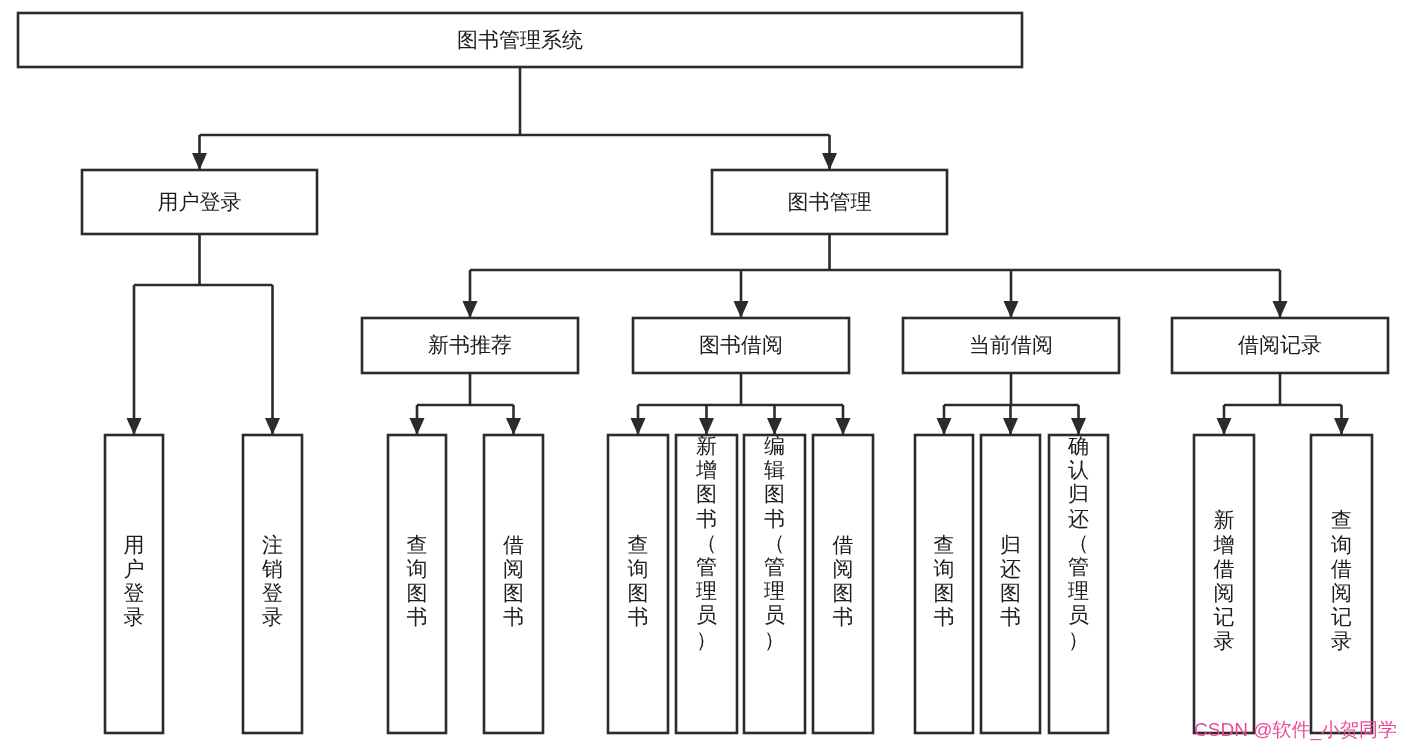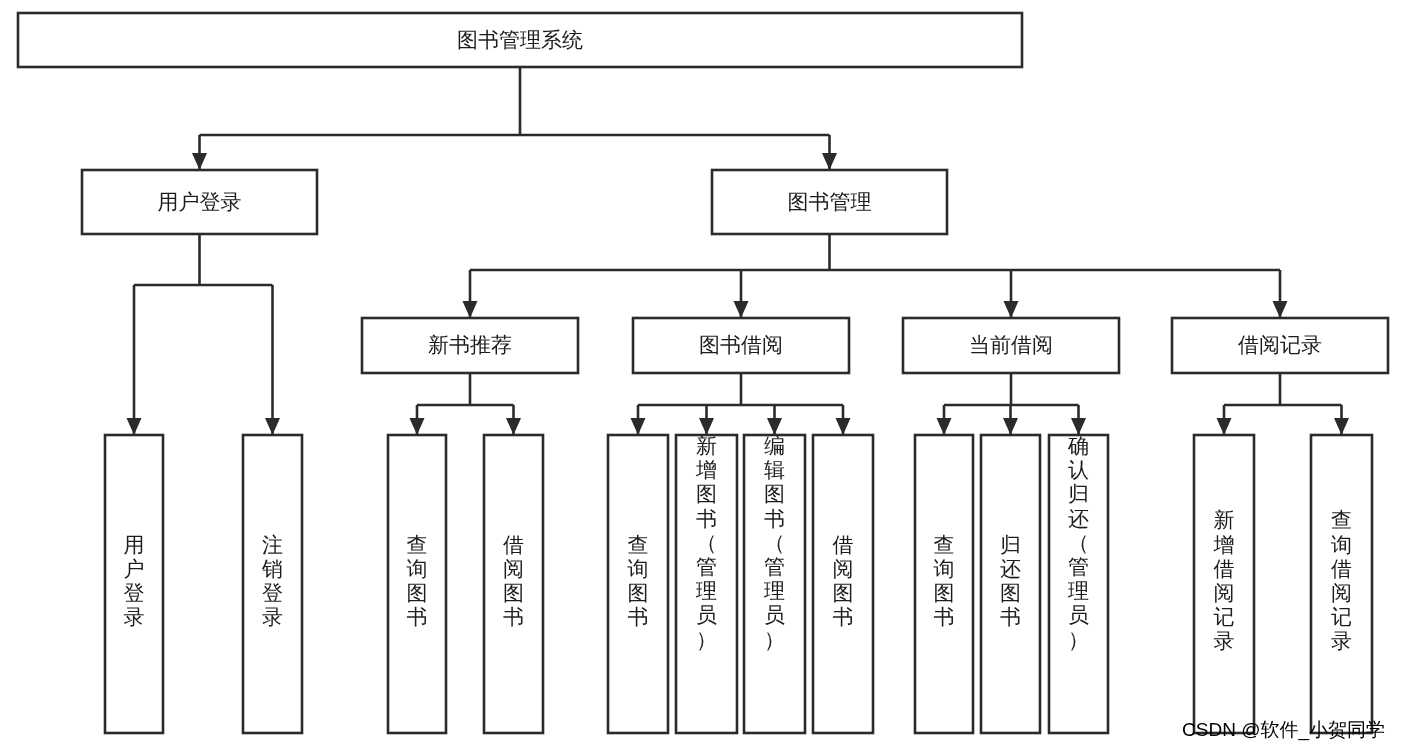--- a/index.html
+++ b/index.html
@@ -17,23 +17,23 @@
     text-anchor:middle;dominant-baseline:middle;
   }
   .leaf-label{
     font-family:"Liberation Sans","DejaVu Sans",sans-serif;
     font-size:21px;fill:#1c1c1c;
     text-anchor:middle;
   }
   .link{stroke:#2b2b2b;stroke-width:2.6;fill:none;stroke-linecap:butt;}
   .arrow-head{fill:#2b2b2b;stroke:none;}
   .watermark{
-    position:absolute;right:20px;bottom:4px;
+    position:absolute;right:8px;bottom:4px;
     font-family:"Liberation Sans","DejaVu Sans",sans-serif;
-    font-size:19px;color:#000000;white-space:nowrap;
+    font-size:19px;color:#ec4899;white-space:nowrap;
     pointer-events:none;user-select:none;
   }
 </style>
 </head>
 <body>
 
 <svg id="diagram" viewBox="0 0 1405 747" xmlns="http://www.w3.org/2000/svg">
   <g id="links-layer">
       <path d="M 520 67 L 520 135" class="link"></path>
       <path d="M 199.5 135 L 829.5 135" class="link"></path>

